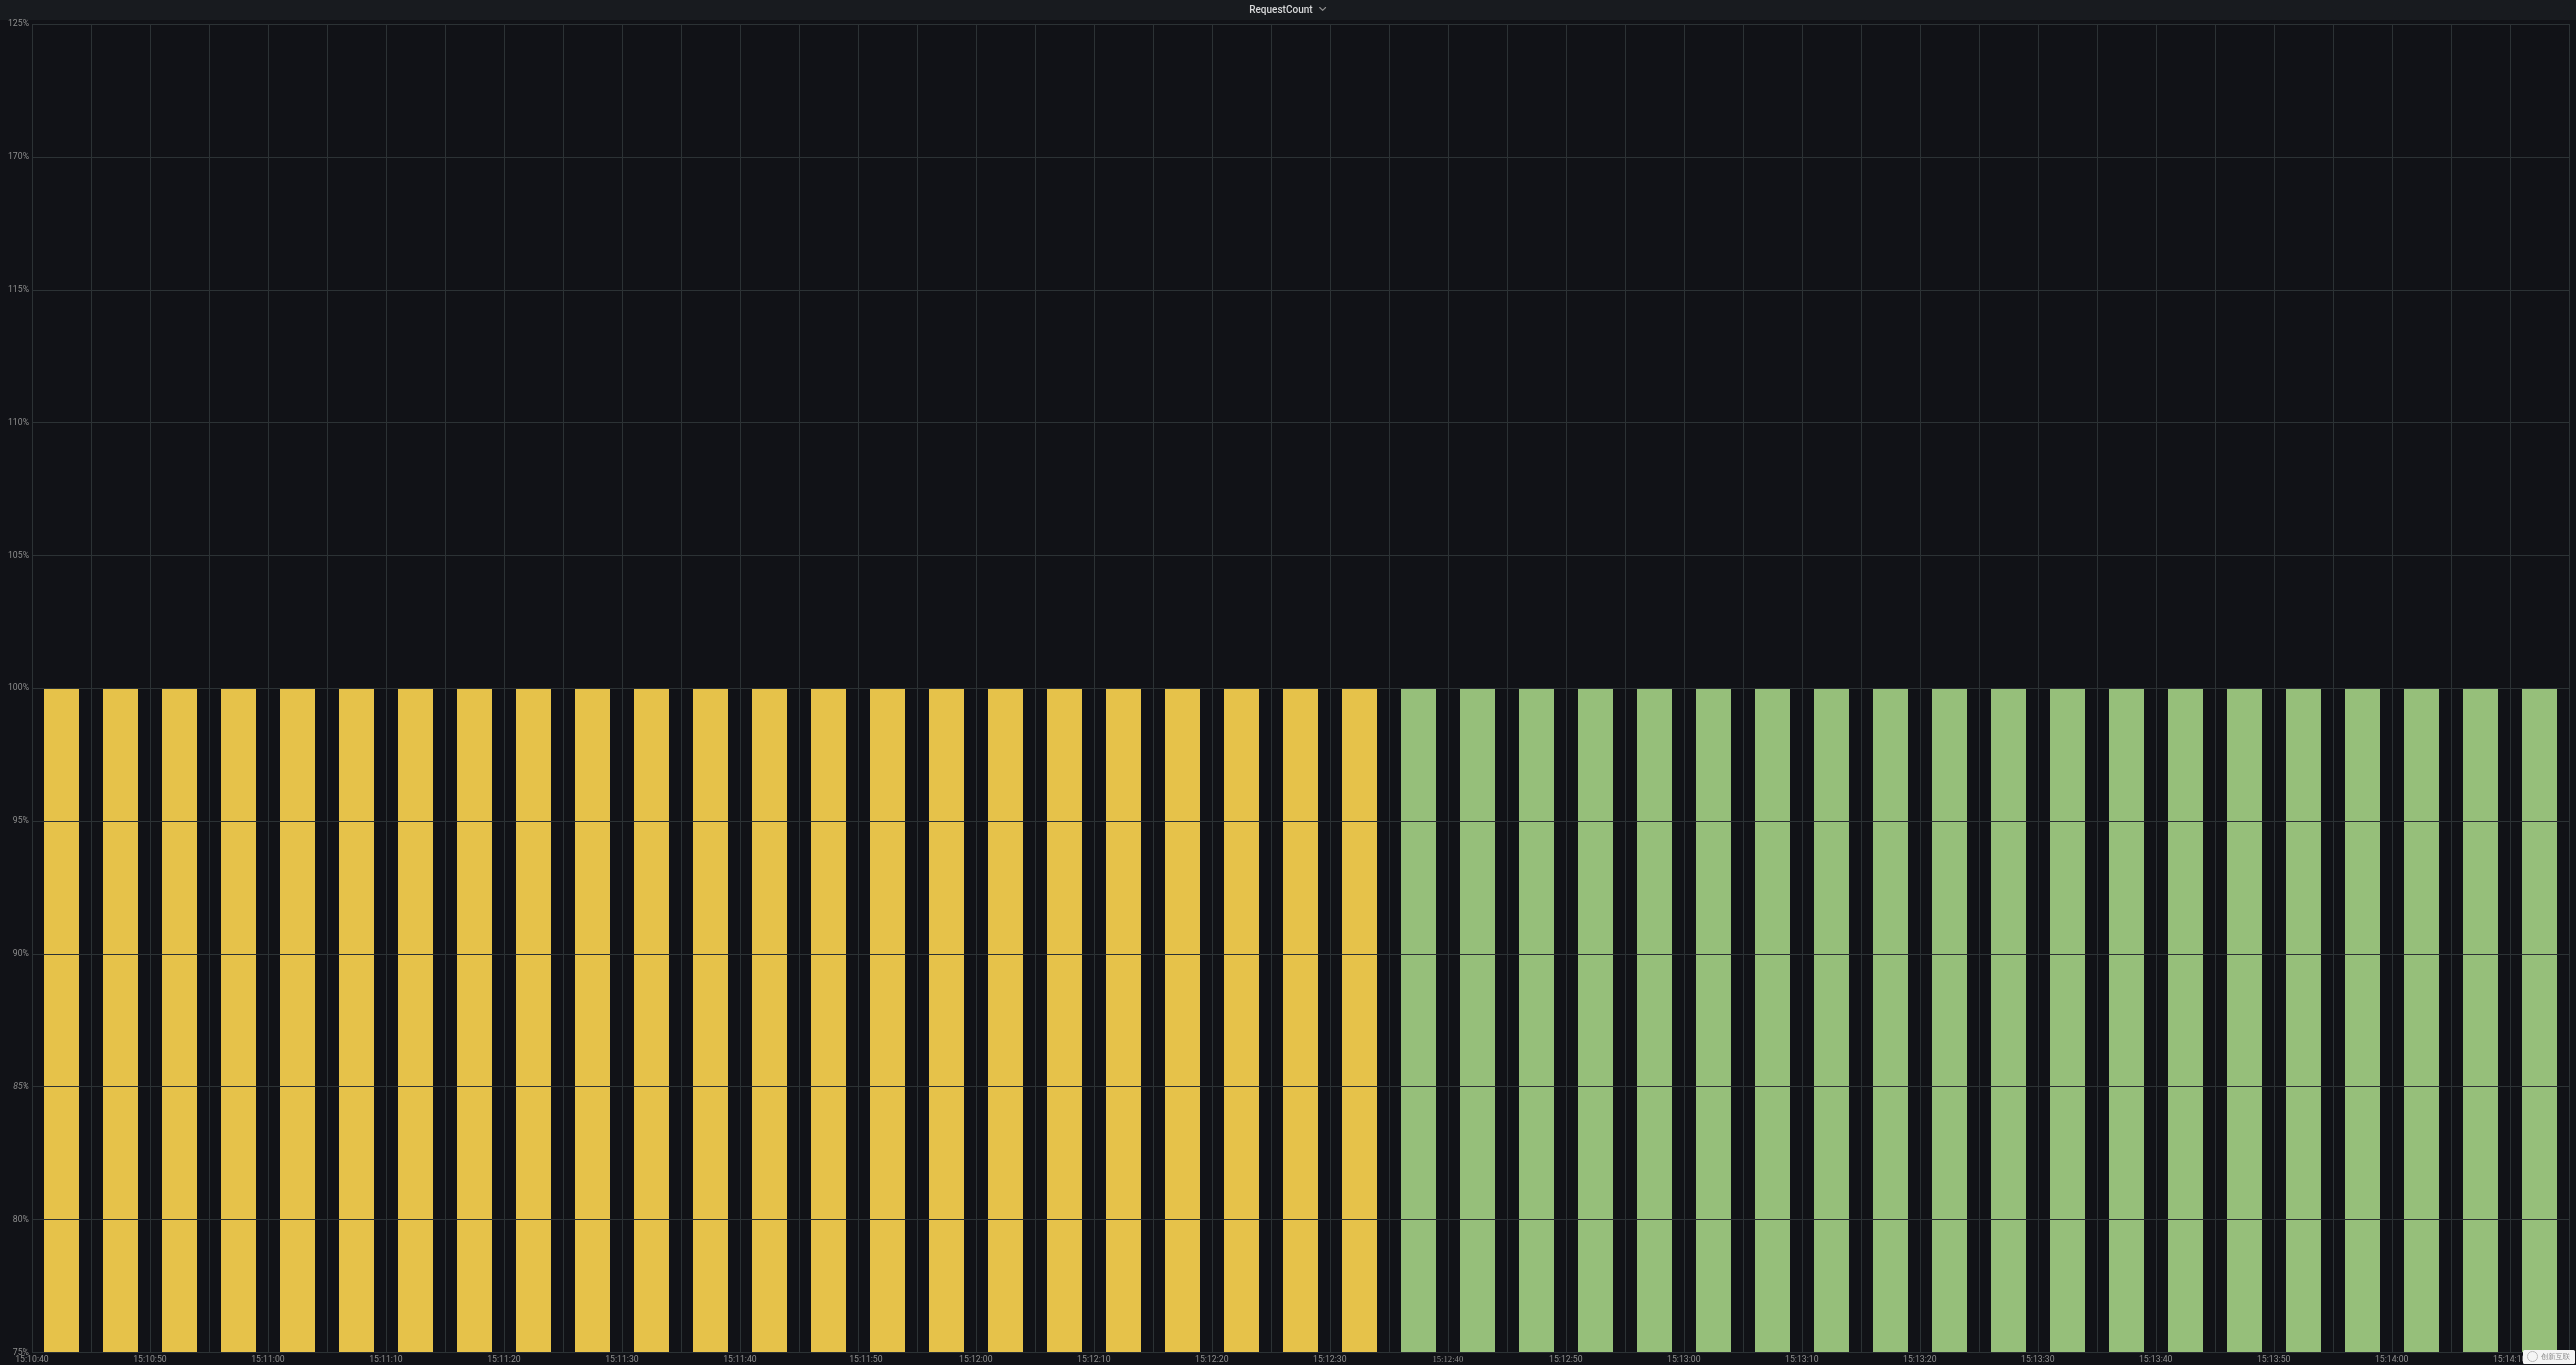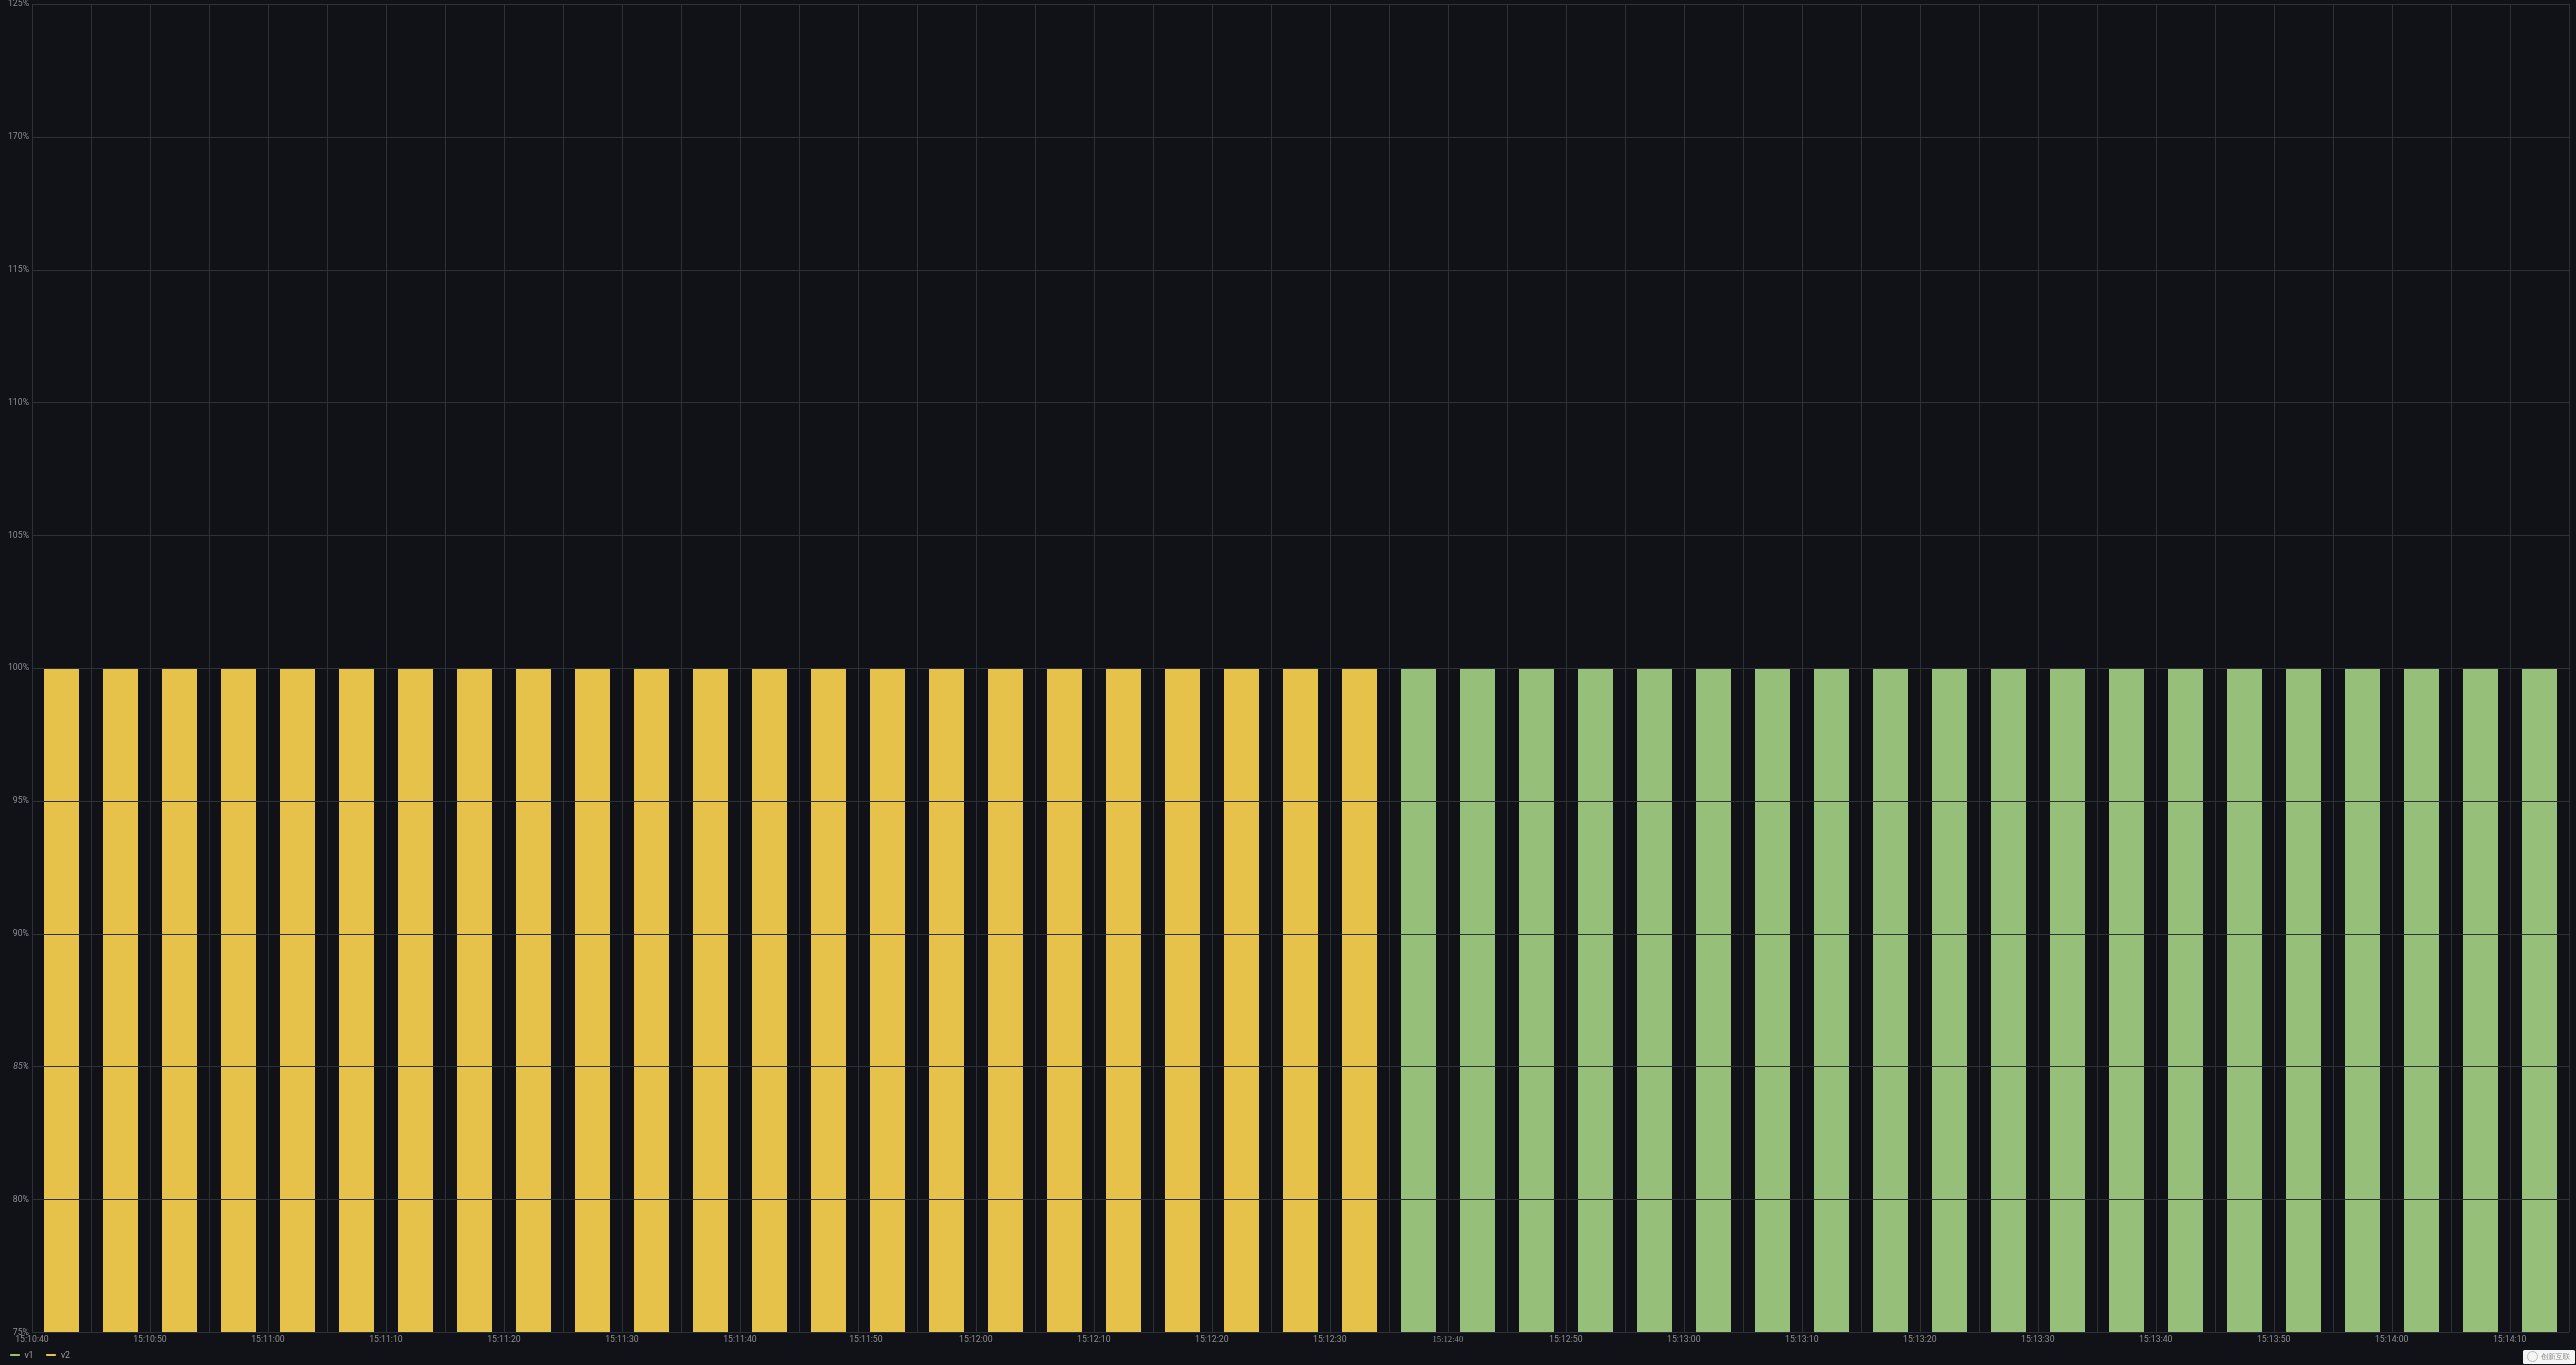--- a/index.html
+++ b/index.html
@@ -139,20 +139,28 @@
     border-radius: 50%;
     display: inline-block;
     position: relative;
   }
 </style>
 </head>
 <body>
 
 <div class="panel">
 
+  <div class="panel-header">
+    <span>RequestCount</span>
+    <span class="chev">
+      <svg width="7.3" height="7.3" viewBox="0 0 10 10">
+          <path d="M1 3 L5 7 L9 3" stroke="#8e8e8e" stroke-width="1.5" fill="none" stroke-linecap="round" stroke-linejoin="round"></path>
+        </svg>
+    </span>
+  </div>
 
   <div class="chart-wrap">
     <div class="y-axis" id="y-axis">
         <div class="y-tick" style="top: 100%;">75%</div>
         <div class="y-tick" style="top: 90%;">80%</div>
         <div class="y-tick" style="top: 80%; font-style: italic;">85%</div>
         <div class="y-tick" style="top: 70%; margin-left: 26px;">90%</div>
         <div class="y-tick" style="top: 60%;">95%</div>
         <div class="y-tick" style="top: 50%;">100%</div>
         <div class="y-tick" style="top: 40%;">105%</div>
@@ -285,29 +293,19 @@
         <div class="x-tick" style="left: 69.7674%;">15:13:10</div>
         <div class="x-tick" style="left: 74.4186%;">15:13:20</div>
         <div class="x-tick" style="left: 79.0698%;">15:13:30</div>
         <div class="x-tick" style="left: 83.7209%;">15:13:40</div>
         <div class="x-tick" style="left: 88.3721%;">15:13:50</div>
         <div class="x-tick" style="left: 93.0233%;">15:14:00</div>
         <div class="x-tick" style="left: 97.6744%;">15:14:10</div>
       </div>
   </div>
 
-  <div class="legend" id="legend">
-      <div class="legend-item">
-        <span class="legend-swatch" style="background: rgb(150, 191, 122);"></span>
-        <span>v1</span>
-      </div>
-      <div class="legend-item">
-        <span class="legend-swatch" style="background: rgb(230, 194, 74);"></span>
-        <span>v2</span>
-      </div>
-    </div>
 
   <div class="watermark">
     <span class="wm-icon"></span>
     <span>创新互联</span>
   </div>
 </div>
 
 
 </body></html>

